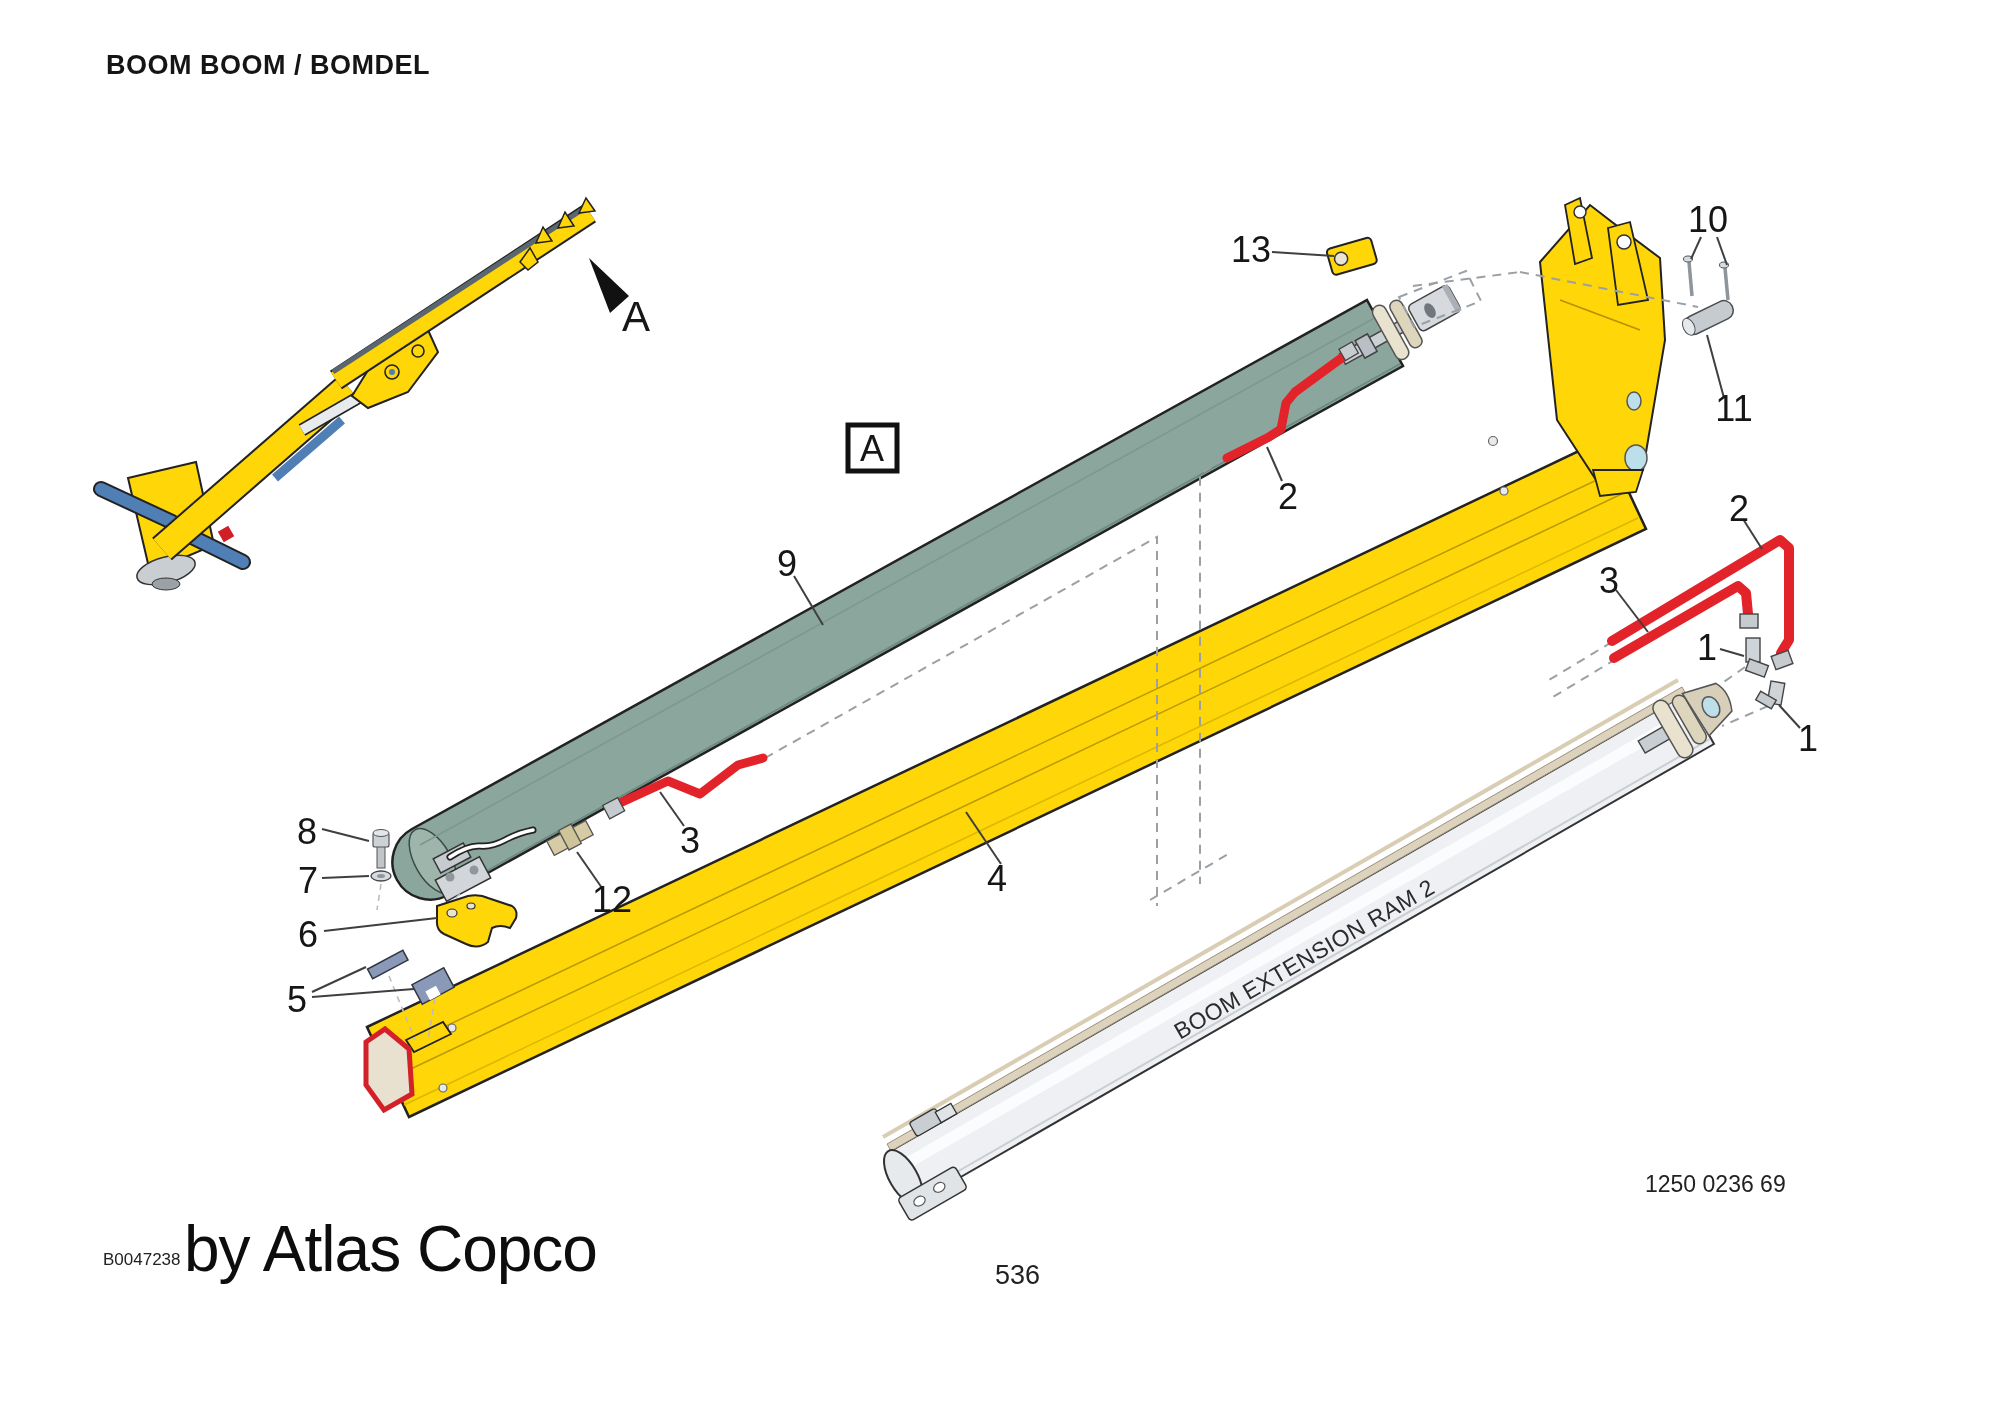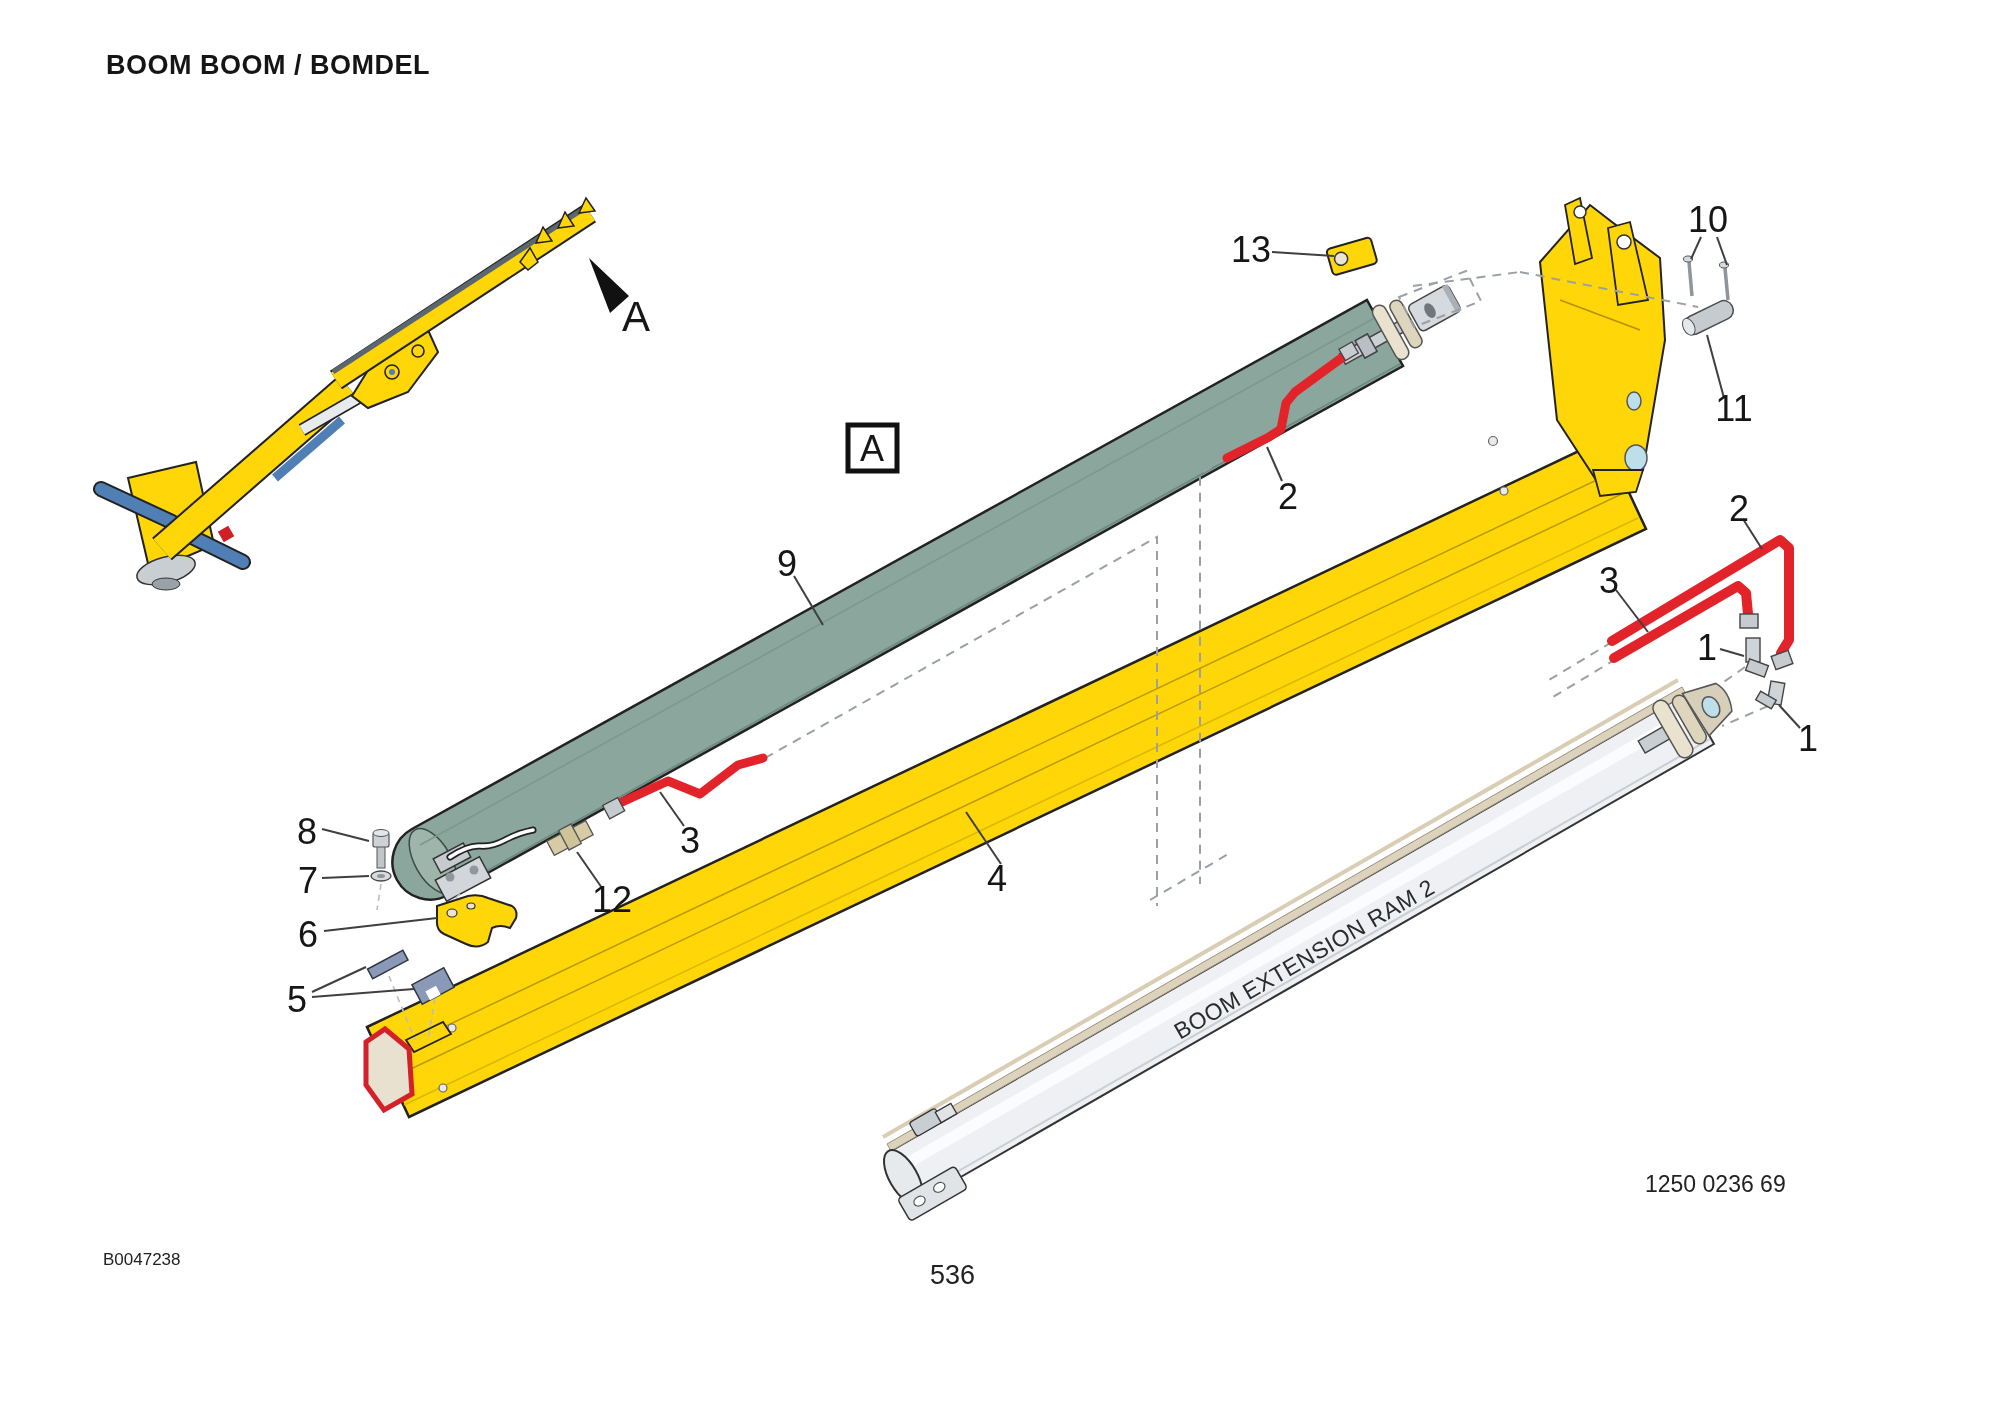--- a/index.html
+++ b/index.html
@@ -1,20 +1,20 @@
 <!DOCTYPE html>
 <html style="--boom_yellow: #ffd608; --tube_green: #8ba79d; --hose_red: #e2232a; --accent_blue: #4f7fb5; --hole_blue: #bcdfea; --metal_grey: #c6cbd0; --brass: #d6cba4; --rail_beige: #ddd2bc; --ink: #1a1a1a;"><head>
 <meta charset="utf-8">
 <style>
   html,body{margin:0;padding:0;background:#fff;}
   .page{position:relative;width:2000px;height:1414px;background:#fff;overflow:hidden;
         font-family:"Liberation Sans",sans-serif;color:#111;}
   .abs{position:absolute;}
   .title{left:106px;top:50px;font-size:27px;font-weight:bold;letter-spacing:.5px;color:#151515;}
-  .pagenum{left:930px;top:1260px;width:110px;text-align:left;font-size:27px;color:#222;}
+  .pagenum{left:930px;top:1260px;width:110px;text-align:right;font-size:27px;color:#222;}
   .partnum{left:1645px;top:1171px;font-size:23px;color:#222;}
   .doccode{left:103px;top:1250px;font-size:17px;color:#222;}
   .brand{left:184px;top:1212px;font-size:64px;letter-spacing:-1px;color:#0d0d0d;}
   svg text{font-family:"Liberation Sans",sans-serif;}
   .callout{font-size:36px;fill:#161616;}
   .detailA{font-size:42px;fill:#161616;}
   .boxA{font-size:36px;fill:#161616;}
   .cyltext{font-size:23px;fill:#2b2b2b;letter-spacing:.5px;}
   .yellow{fill:var(--boom_yellow,#ffd608);}
   .green{fill:var(--tube_green,#8ba79d);}
@@ -246,13 +246,14 @@
       <text x="1739" y="521" text-anchor="middle" class="callout">2</text>
       <text x="1609" y="593" text-anchor="middle" class="callout">3</text>
       <text x="1707" y="660" text-anchor="middle" class="callout">1</text>
       <text x="1808" y="751" text-anchor="middle" class="callout">1</text>
     </g>
   </svg>
 
   <div class="abs pagenum">536</div>
   <div class="abs partnum">1250 0236 69</div>
   <div class="abs doccode">B0047238</div>
+  <div class="abs brand">by Atlas Copco</div>
 </div>
 
 </body></html>

